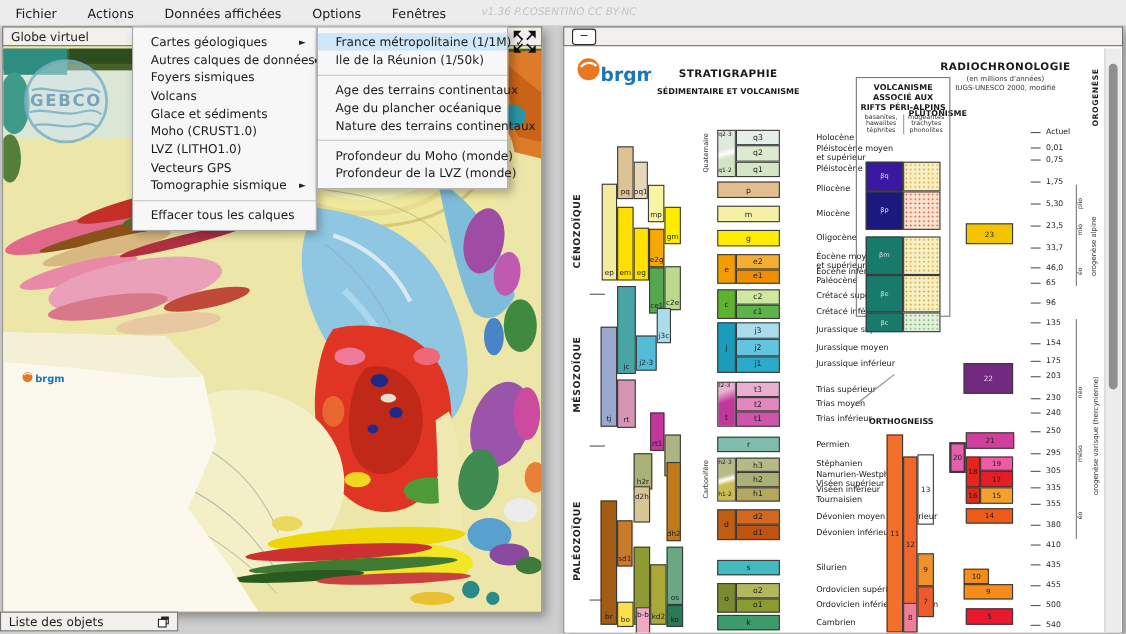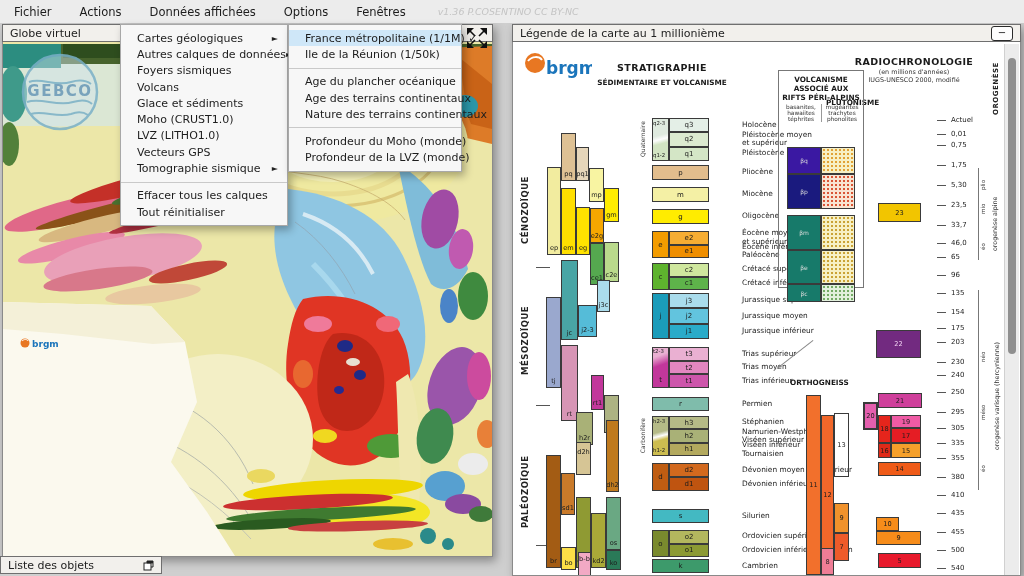--- a/index.html
+++ b/index.html
@@ -238,38 +238,35 @@
       <span>Vecteurs GPS</span>
     </div>
     <div class="menu-item">
       <span>Tomographie sismique</span>
       <span class="arr">►</span>
     </div>
     <div class="menu-sep"></div>
     <div class="menu-item">
       <span>Effacer tous les calques</span>
     </div>
-    <div class="menu-item">
-      <span>Tout réinitialiser</span>
-    </div>
   </div>
 
 <div id="sub-menu" class="menu-panel">
     <div class="menu-item sel">
       <span>France métropolitaine (1/1M) ✓</span>
     </div>
     <div class="menu-item">
       <span>Ile de la Réunion (1/50k)</span>
     </div>
     <div class="menu-sep"></div>
     <div class="menu-item">
+      <span>Age des terrains continentaux</span>
+    </div>
+    <div class="menu-item">
       <span>Age du plancher océanique</span>
-    </div>
-    <div class="menu-item">
-      <span>Age des terrains continentaux</span>
     </div>
     <div class="menu-item">
       <span>Nature des terrains continentaux</span>
     </div>
     <div class="menu-sep"></div>
     <div class="menu-item">
       <span>Profondeur du Moho (monde)</span>
     </div>
     <div class="menu-item">
       <span>Profondeur de la LVZ (monde)</span>
@@ -310,21 +307,21 @@
         <div class="blk" style="left: 47px; top: 144px; width: 15px; height: 67px; background: rgb(255, 223, 0); align-items: flex-end; justify-content: center; padding-bottom: 2px; font-size: 6.6px;">em</div>
         <div class="blk" style="left: 62px; top: 163px; width: 14px; height: 48px; background: rgb(255, 226, 0); align-items: flex-end; justify-content: center; padding-bottom: 2px; font-size: 6.6px;">eg</div>
         <div class="blk" style="left: 76px; top: 164px; width: 14px; height: 35px; background: rgb(246, 167, 0); align-items: flex-end; justify-content: center; padding-bottom: 2px; font-size: 6.6px;">e2g</div>
         <div class="blk" style="left: 90px; top: 144px; width: 15px; height: 34px; background: rgb(255, 236, 0); align-items: flex-end; justify-content: center; padding-bottom: 2px; font-size: 6.6px;">gm</div>
         <div class="blk" style="left: 76px; top: 199px; width: 14px; height: 42px; background: rgb(85, 168, 79); align-items: flex-end; justify-content: center; padding-bottom: 2px; font-size: 6.6px;">ce1</div>
         <div class="blk" style="left: 90px; top: 198px; width: 15px; height: 40px; background: rgb(186, 218, 140); align-items: flex-end; justify-content: center; padding-bottom: 2px; font-size: 6.6px;">c2e</div>
         <div class="blk" style="left: 47px; top: 216px; width: 17px; height: 80px; background: rgb(73, 165, 165); align-items: flex-end; justify-content: center; padding-bottom: 2px; font-size: 6.6px;">jc</div>
         <div class="blk" style="left: 64px; top: 261px; width: 19px; height: 32px; background: rgb(85, 188, 216); align-items: flex-end; justify-content: center; padding-bottom: 2px; font-size: 6.6px;">j2-3</div>
         <div class="blk" style="left: 83px; top: 236px; width: 13px; height: 32px; background: rgb(171, 220, 236); align-items: flex-end; justify-content: center; padding-bottom: 2px; font-size: 6.6px;">j3c</div>
         <div class="blk" style="left: 32px; top: 253px; width: 15px; height: 91px; background: rgb(154, 168, 206); align-items: flex-end; justify-content: center; padding-bottom: 2px; font-size: 6.6px;">tj</div>
-        <div class="blk" style="left: 47px; top: 301px; width: 17px; height: 76px; background: rgb(215, 149, 181); align-items: flex-end; justify-content: center; padding-bottom: 2px; font-size: 6.6px;">rt</div>
+        <div class="blk" style="left: 47px; top: 301px; width: 17px; height: 44px; background: rgb(215, 149, 181); align-items: flex-end; justify-content: center; padding-bottom: 2px; font-size: 6.6px;">rt</div>
         <div class="blk" style="left: 77px; top: 331px; width: 13px; height: 35px; background: rgb(194, 55, 155); align-items: flex-end; justify-content: center; padding-bottom: 2px; font-size: 6.6px;">rt1</div>
         <div class="blk" style="left: 90px; top: 351px; width: 15px; height: 38px; background: rgb(173, 179, 131); align-items: flex-end; justify-content: center; padding-bottom: 2px; font-size: 6.6px;">h3r</div>
         <div class="blk" style="left: 62px; top: 368px; width: 17px; height: 33px; background: rgb(169, 177, 119); align-items: flex-end; justify-content: center; padding-bottom: 2px; font-size: 6.6px;">h2r</div>
         <div class="blk" style="left: 62px; top: 398px; width: 15px; height: 33px; background: rgb(214, 197, 149); align-items: flex-end; justify-content: center; padding-bottom: 18px; font-size: 6.6px;">d2h</div>
         <div class="blk" style="left: 92px; top: 376px; width: 13px; height: 72px; background: rgb(191, 122, 30); align-items: flex-end; justify-content: center; padding-bottom: 2px; font-size: 6.6px;">dh2</div>
         <div class="blk" style="left: 32px; top: 411px; width: 15px; height: 113px; background: rgb(163, 92, 20); align-items: flex-end; justify-content: center; padding-bottom: 2px; font-size: 6.6px;">br</div>
         <div class="blk" style="left: 47px; top: 429px; width: 14px; height: 42px; background: rgb(201, 122, 42); align-items: flex-end; justify-content: center; padding-bottom: 2px; font-size: 6.6px;">sd1</div>
         <div class="blk" style="left: 62px; top: 453px; width: 15px; height: 71px; background: rgb(143, 154, 51); align-items: flex-end; justify-content: center; padding-bottom: 2px; font-size: 6.6px;">od1</div>
         <div class="blk" style="left: 77px; top: 469px; width: 15px; height: 55px; background: rgb(170, 169, 56); align-items: flex-end; justify-content: center; padding-bottom: 2px; font-size: 6.6px;">kd2</div>
         <div class="blk" style="left: 92px; top: 453px; width: 15px; height: 53px; background: rgb(106, 168, 131); align-items: flex-end; justify-content: center; padding-bottom: 2px; font-size: 6.6px;">os</div>
@@ -528,21 +525,20 @@
         <div class="vtext-sm" style="left: 466px; top: 412px; height: 26px; font-size: 5.6px;">éo</div>
       </div>
   </div>
 
   <div id="leg-scroll">
     <div id="leg-thumb"></div>
   </div>
 </div>
 
 <div id="leg-bar" class="tbar">
-  <span>Légende de la carte au 1 millionième</span>
   <span id="min-btn">−</span>
 </div>
 
 <div id="objects-bar" class="tbar">
   <span>Liste des objets</span>
   <svg width="11" height="11" viewBox="0 0 11 11">
     <rect x="1" y="3" width="7" height="7" fill="#fff" stroke="#222" stroke-width="1"></rect>
     <path d="M4,3 L4,1 L10,1 L10,7 L8,7" fill="none" stroke="#222" stroke-width="1"></path>
     <rect x="4" y="1" width="6" height="2.4" fill="#222"></rect>
   </svg>

